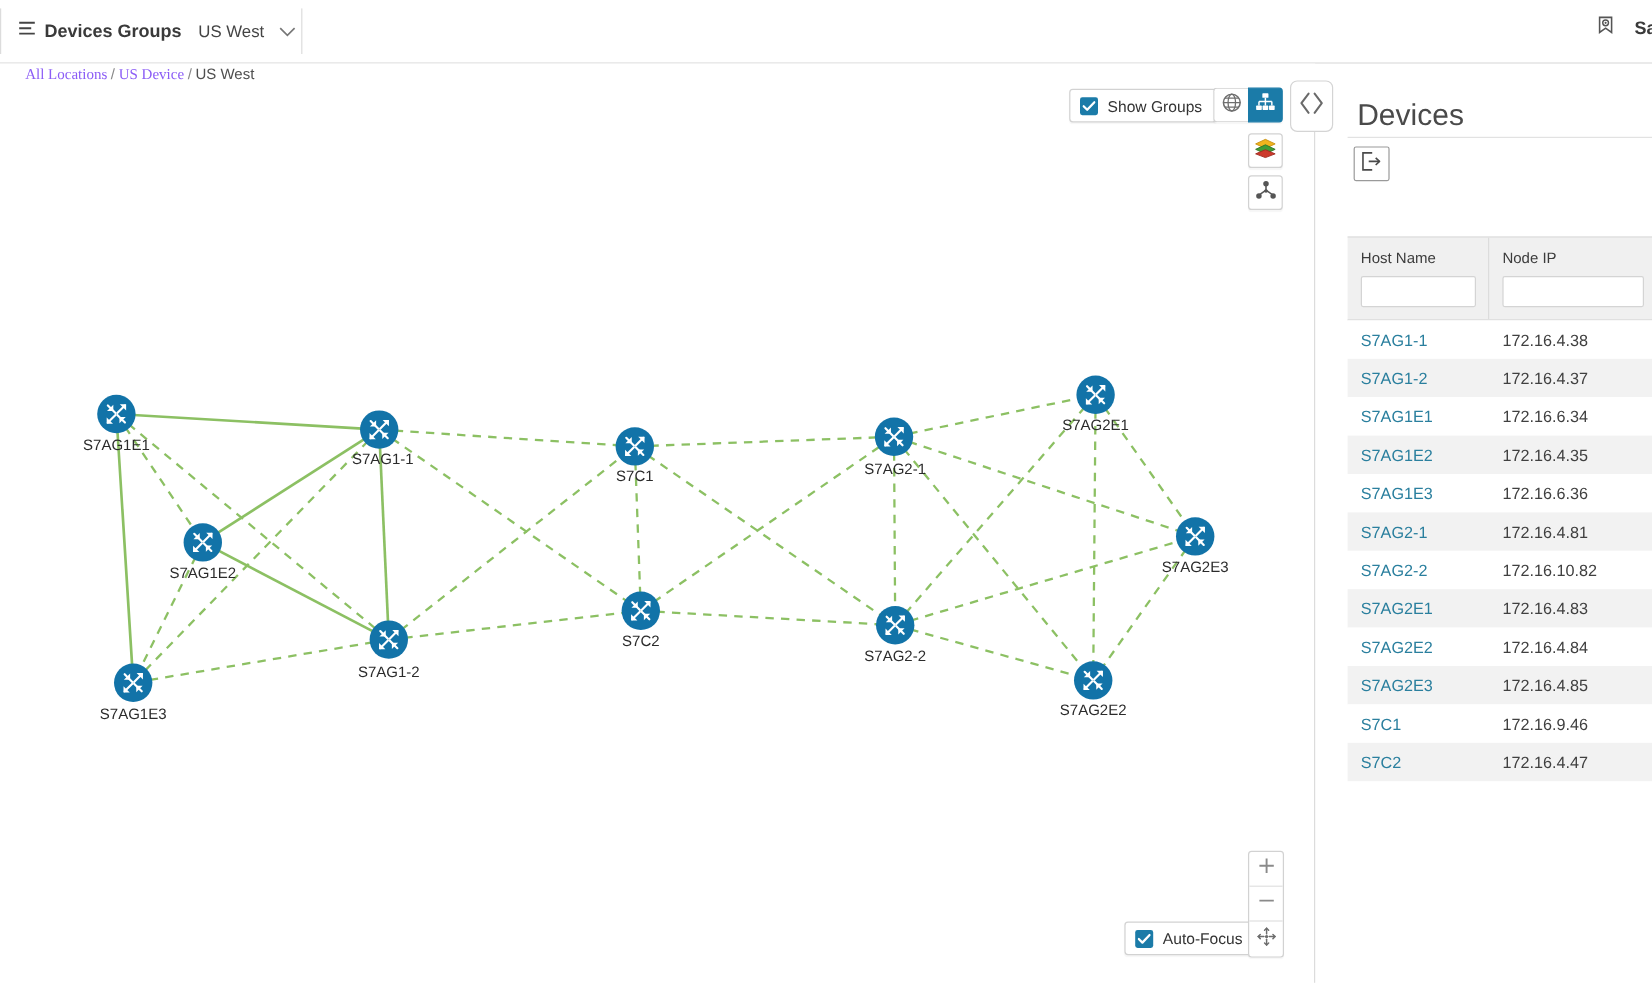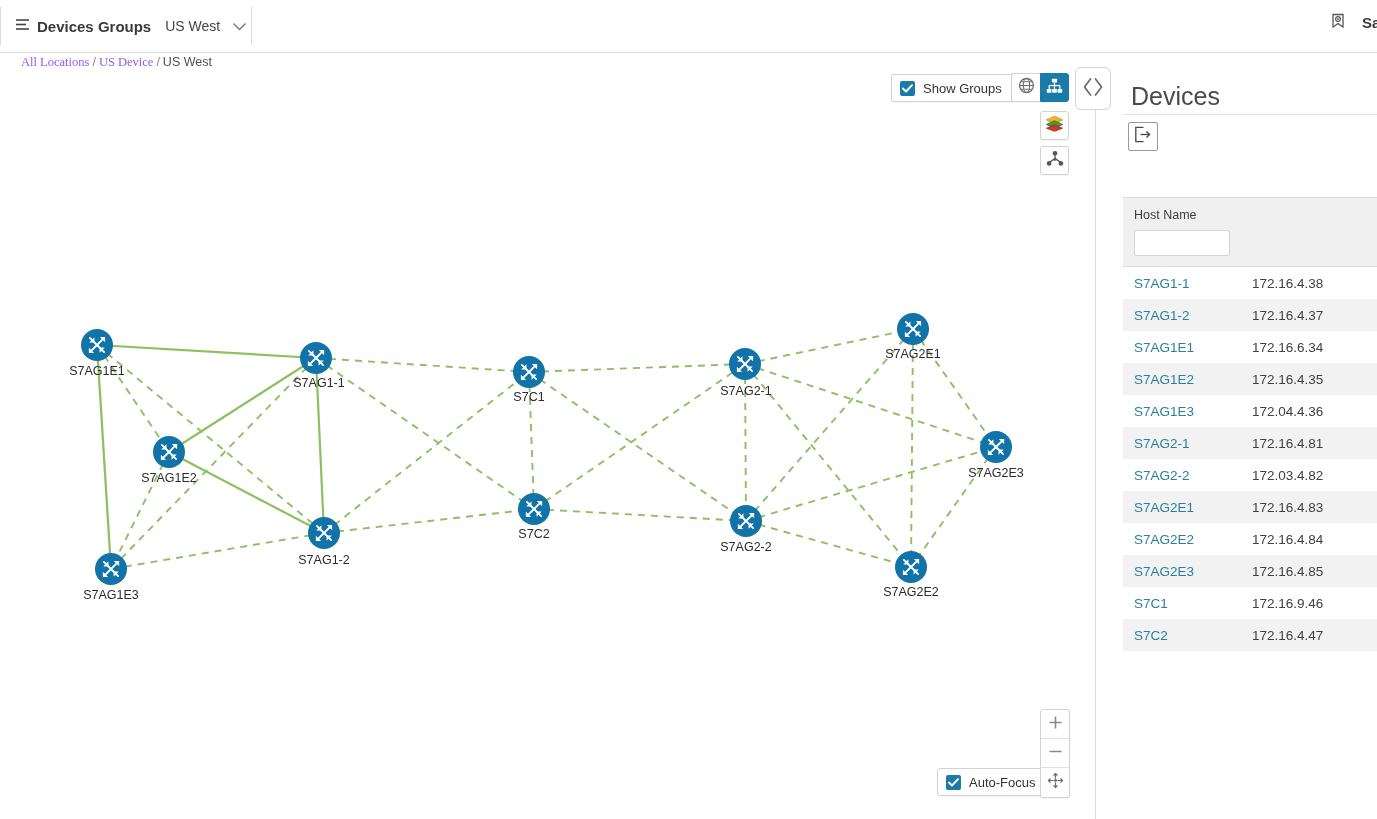--- a/index.html
+++ b/index.html
@@ -633,49 +633,53 @@
       </svg>
     </span>
   </div>
 
   <div id="dev-table">
     <div class="dt-head">
       <div class="th col-host">
         <div class="th-text">Host Name</div>
         <div class="th-filter"></div>
       </div>
+      <div class="th col-ip">
+        <div class="th-text">Node IP</div>
+        <div class="th-filter"></div>
+      </div>
     </div>
     <div id="dev-rows">
         <div class="dt-row odd">
           <div class="cell-host">S7AG1-1</div>
           <div class="cell-ip">172.16.4.38</div>
         </div>
         <div class="dt-row even">
           <div class="cell-host">S7AG1-2</div>
           <div class="cell-ip">172.16.4.37</div>
         </div>
         <div class="dt-row odd">
           <div class="cell-host">S7AG1E1</div>
           <div class="cell-ip">172.16.6.34</div>
         </div>
         <div class="dt-row even">
           <div class="cell-host">S7AG1E2</div>
           <div class="cell-ip">172.16.4.35</div>
         </div>
         <div class="dt-row odd">
           <div class="cell-host">S7AG1E3</div>
-          <div class="cell-ip">172.04.4.36</div>
+          <div class="cell-ip">172.16.6.36</div>
         </div>
         <div class="dt-row even">
           <div class="cell-host">S7AG2-1</div>
           <div class="cell-ip">172.16.4.81</div>
         </div>
         <div class="dt-row odd">
           <div class="cell-host">S7AG2-2</div>
-          <div class="cell-ip">172.03.4.82</div>
+          <div class="cell-ip">172.16.10.82</div>
         </div>
         <div class="dt-row even">
           <div class="cell-host">S7AG2E1</div>
           <div class="cell-ip">172.16.4.83</div>
         </div>
         <div class="dt-row odd">
           <div class="cell-host">S7AG2E2</div>
           <div class="cell-ip">172.16.4.84</div>
         </div>
         <div class="dt-row even">

